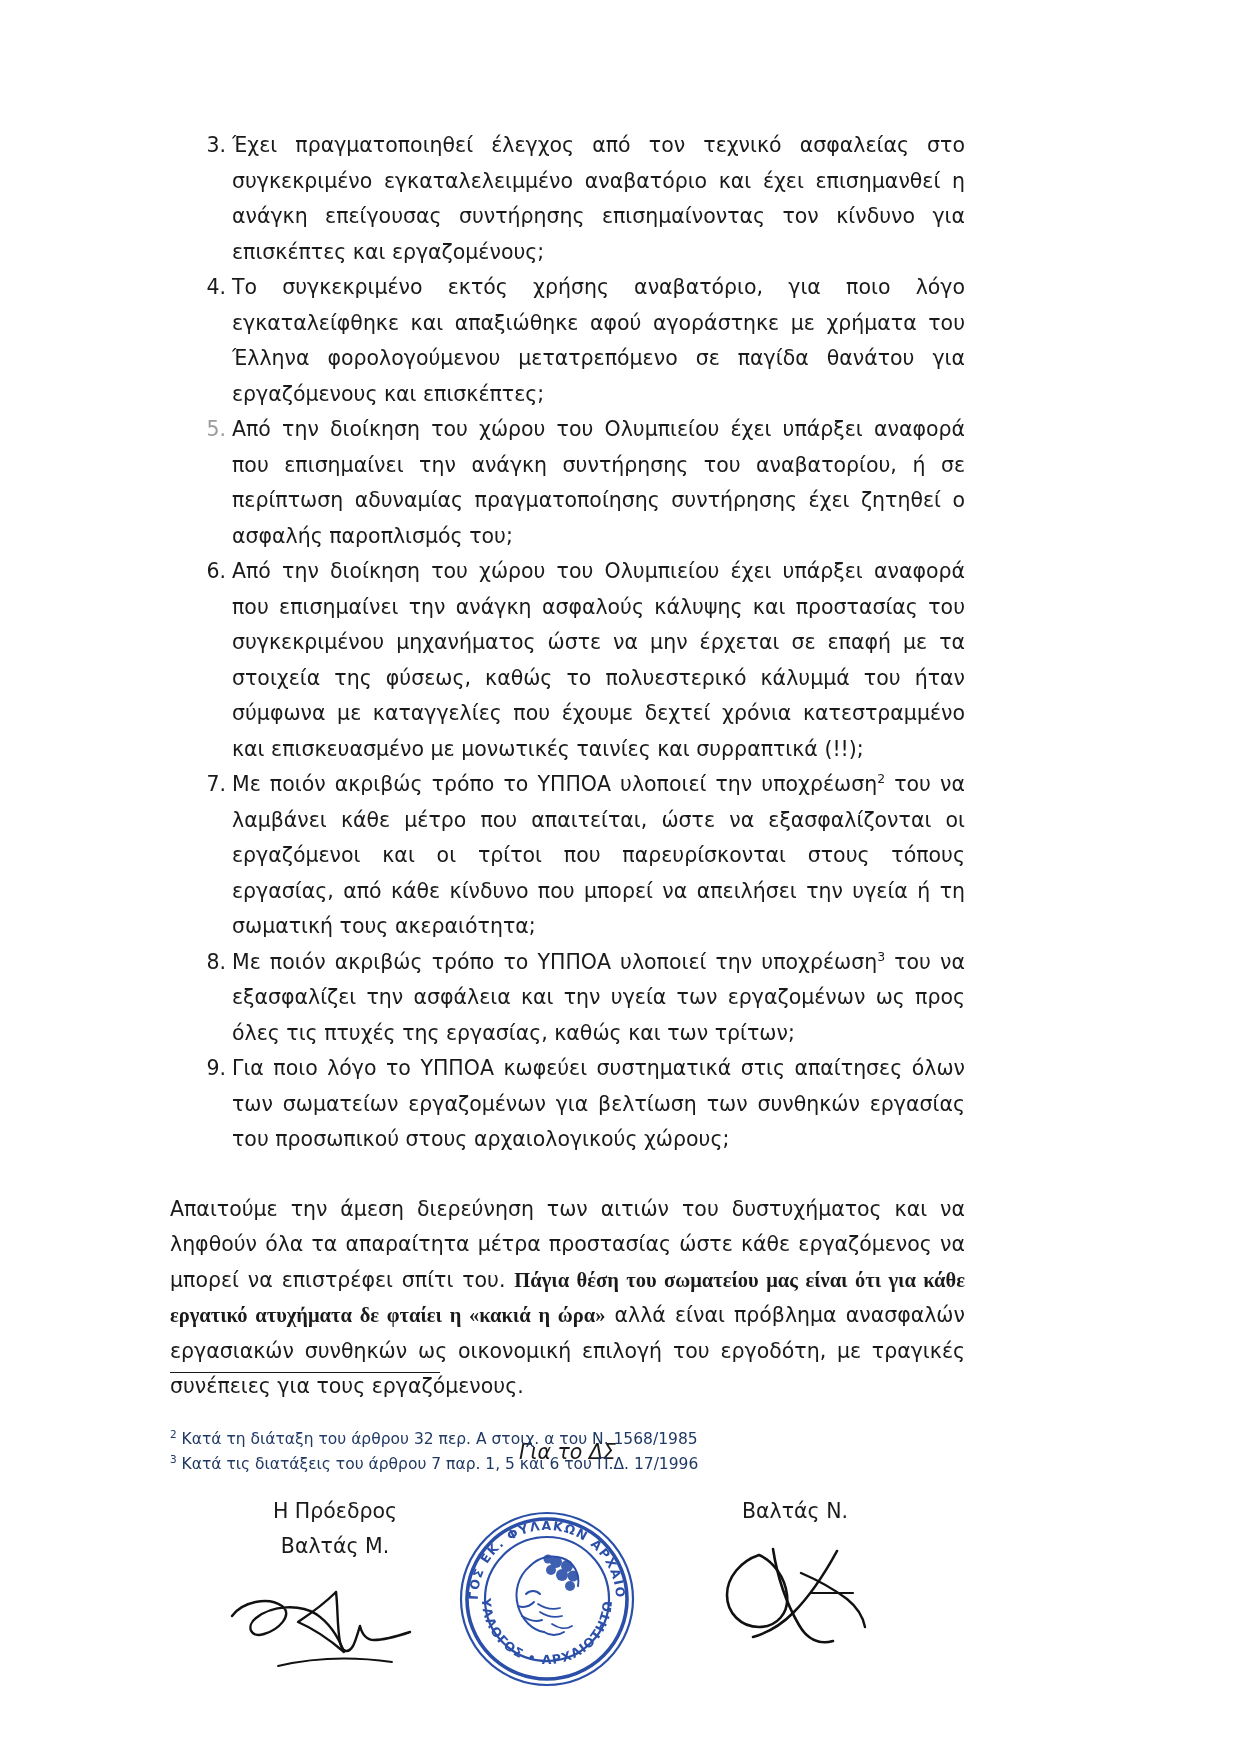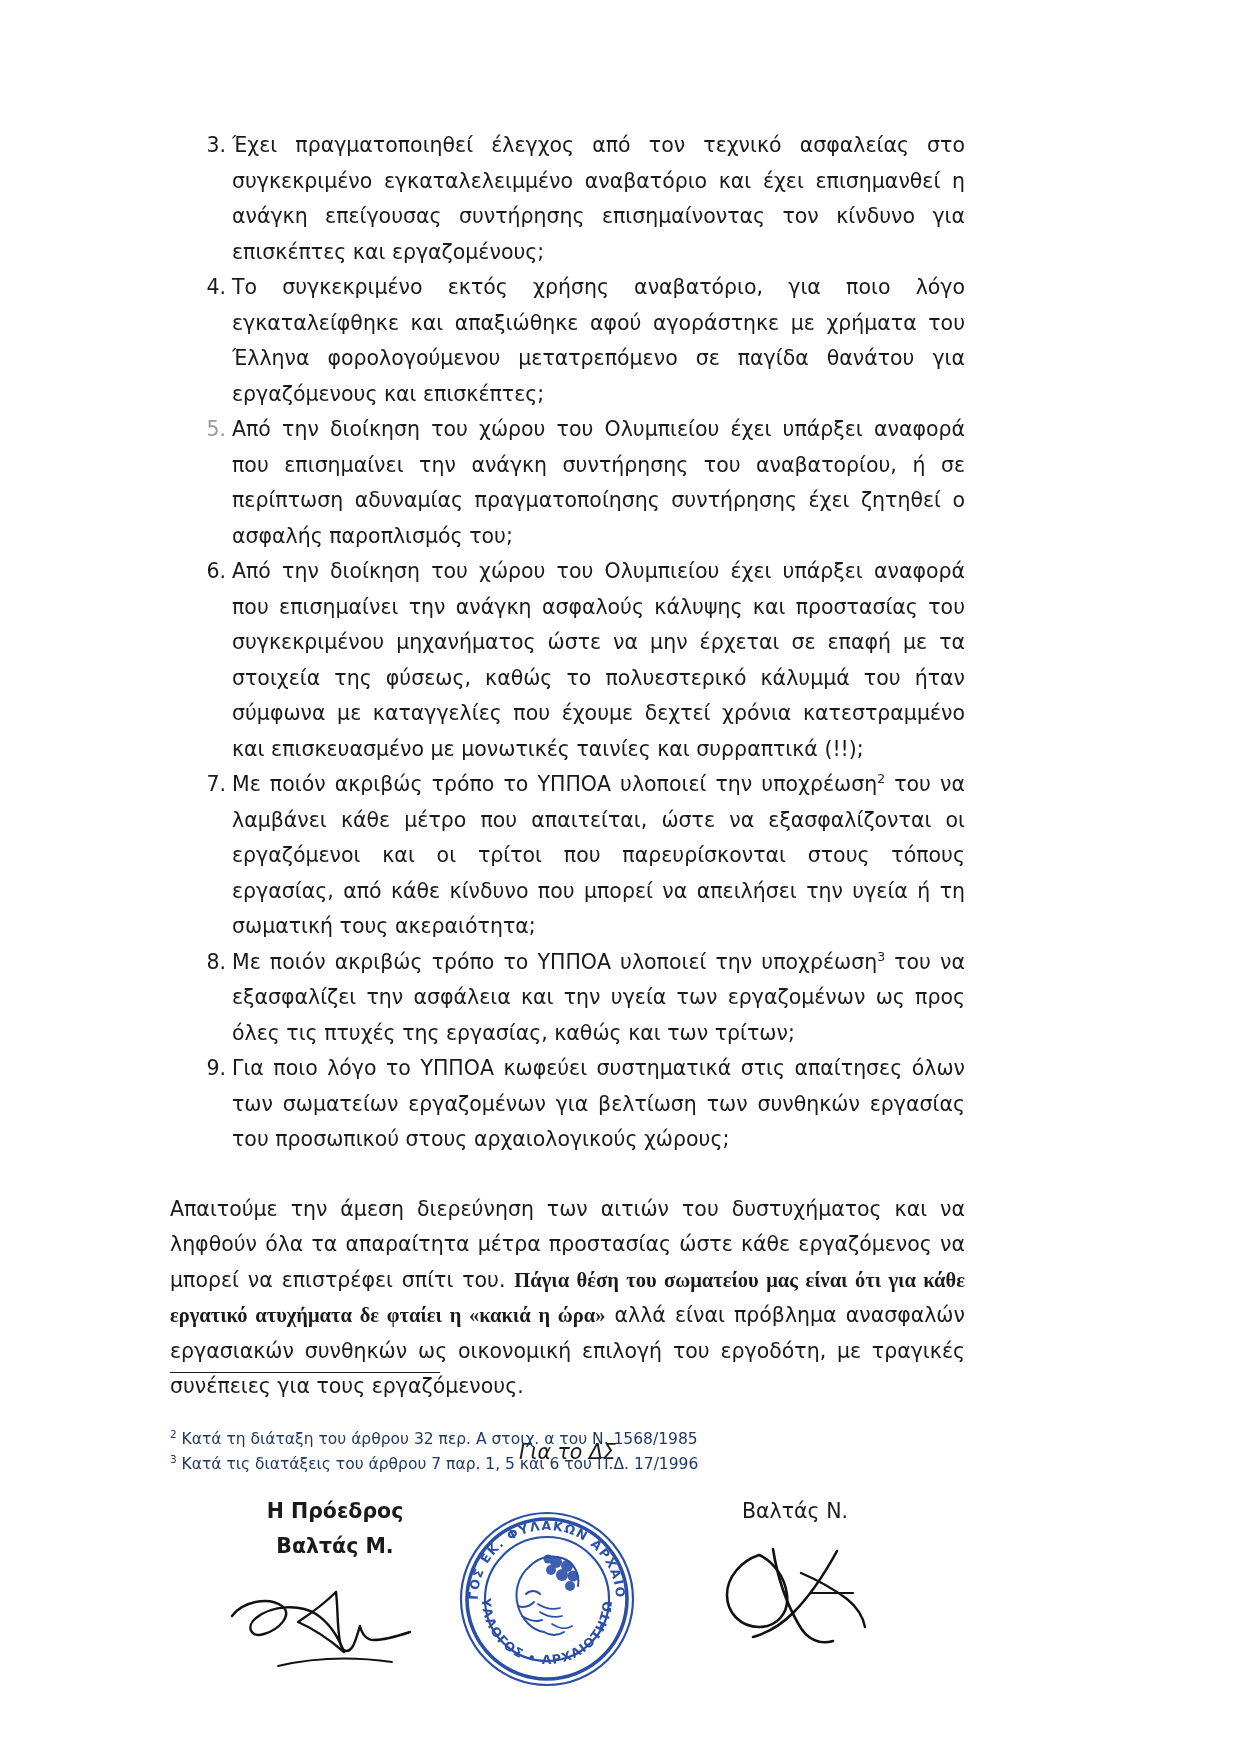--- a/index.html
+++ b/index.html
@@ -93,21 +93,21 @@
   }
   .sig-col {
     position: absolute;
     top: 0;
     width: 250px;
     text-align: center;
     font-size: 20.5px;
     line-height: 35px;
     color: #1a1a1a;
   }
-  .sig-col.left  { left: 40px; font-weight: bold; }
+  .sig-col.left  { left: 40px; }
   .sig-col.right { left: 500px; }
   .sig-name { display: block; }
 
   
   .scribble {
     display: block;
     margin: 10px auto 0 auto;
   }
 
   

